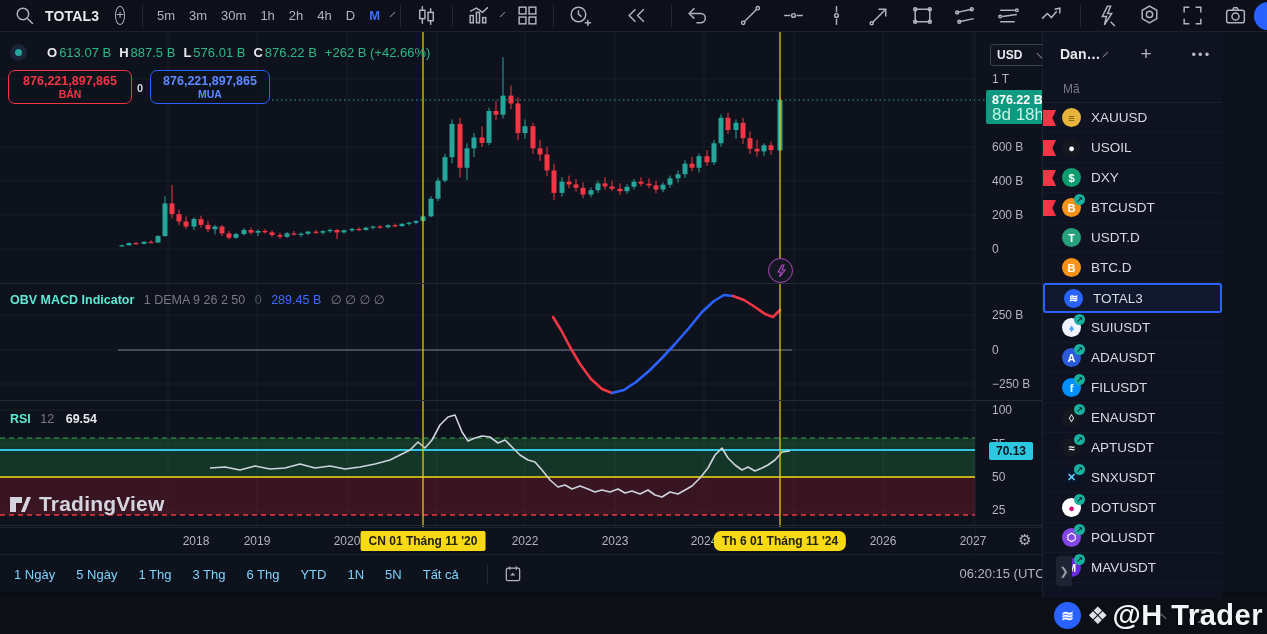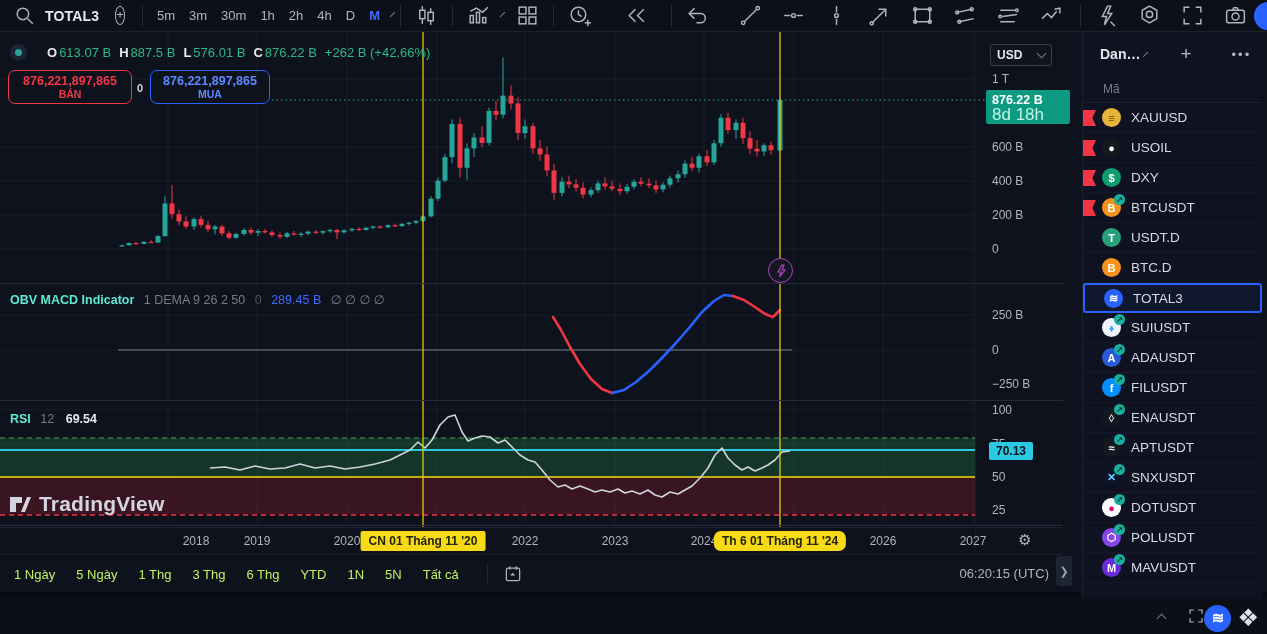--- a/index.html
+++ b/index.html
@@ -48,28 +48,28 @@
   #price-tag .p1{font-size:12.5px;font-weight:bold;line-height:15px}
   #price-tag .p2{font-size:17px;color:#c4f4e6;line-height:13px}
   #rsi-tag{position:absolute;left:13px;top:410px;background:#2cc7e0;color:#06131a;font-size:12px;font-weight:bold;padding:2px 7px;border-radius:2px;z-index:12}
   
   #time-axis{position:absolute;left:0;top:527px;width:1063px;height:27px;border-top:1px solid #1c2130;z-index:9}
   .year{position:absolute;top:6px;font-size:12px;color:#b2b5be;transform:translateX(-50%)}
   .date-marker{position:absolute;top:3px;height:20px;background:#f7d916;color:#21230f;font-size:12px;font-weight:bold;border-radius:2px;display:flex;align-items:center;justify-content:center;transform:translateX(-50%);padding:0 8px;white-space:nowrap;z-index:11}
   #axis-gear{position:absolute;left:1018px;top:3px;color:#b2b5be;font-size:15px;cursor:pointer}
   
   #range-bar{position:absolute;left:0;top:554px;width:1063px;height:38px;background:#0e121d;border-top:1px solid #1c2130;display:flex;align-items:center;padding:0 14px;box-sizing:border-box;z-index:9}
-  .rng{font-size:13px;color:#bef264;margin-right:21px;cursor:pointer;white-space:nowrap}
+  .rng{font-size:13px;color:#7dd3fc;margin-right:21px;cursor:pointer;white-space:nowrap}
   #clock{margin-left:auto;font-size:13px;color:#b2b5be}
   
   #gap-strip{position:absolute;left:0;top:592px;width:1267px;height:6px;background:#090c12;z-index:9}
   #tabs-bar{position:absolute;left:0;top:598px;width:1267px;height:36px;background:#0c0f16;display:flex;align-items:center;padding:0 16px;box-sizing:border-box;z-index:10}
   .btab{font-size:13px;color:#d1d4dc;margin-right:42px;cursor:pointer;white-space:nowrap}
   
-  #sidebar{position:absolute;left:1082px;top:32px;width:180px;height:566px;background:#0f1220;border-left:1px solid #1c2130;box-sizing:border-box;z-index:12;overflow:hidden}
+  #sidebar{position:absolute;left:1042px;top:32px;width:180px;height:566px;background:#0f1220;border-left:1px solid #1c2130;box-sizing:border-box;z-index:12;overflow:hidden}
   #wl-header{height:44px;display:flex;align-items:center;padding:0 14px 0 17px}
   #wl-title{font-size:14px;font-weight:bold;color:#e8e9ed}
   #wl-header .hicon{margin-left:auto;color:#b2b5be;cursor:pointer}
   #wl-col-row{height:26px;line-height:26px;color:#787b86;font-size:12px;padding-left:20px;border-bottom:1px solid #1c2130}
   .wl-row{height:30px;display:flex;align-items:center;padding-left:19px;position:relative;border-bottom:1px solid #161a27;box-sizing:border-box;cursor:pointer}
   .wl-row.selected{border:2px solid #2962ff;border-radius:3px;background:#10182e}
   .wl-flag{position:absolute;left:0;top:7px;width:13px;height:16px;background:#f23645;
      clip-path:polygon(0 0,100% 0,72% 50%,100% 100%,0 100%)}
   .coin{width:19px;height:19px;border-radius:50%;flex:none;display:flex;align-items:center;justify-content:center;font-size:11px;font-weight:bold;position:relative;margin-right:10px}
   .coin .badge{position:absolute;right:-4px;top:-4px;width:11px;height:11px;border-radius:50%;background:#17b0a0;color:#06302a;font-size:8px;line-height:11px;text-align:center;font-weight:bold}
@@ -630,13 +630,14 @@
         <span class="coin" style="background: rgb(108, 43, 217); color: rgb(255, 255, 255);">M<span class="badge">↗</span></span>
         <span class="wl-sym">MAVUSDT</span>
       </div>
     </div>
 </div>
 <div id="panel-handle">❯</div>
 
 <div id="user-watermark">
   <span id="uw-circle">≋</span>
   <span id="uw-diamond">❖</span>
+  <span id="uw-text">@H Trader</span>
 </div>
 
 </body></html>

